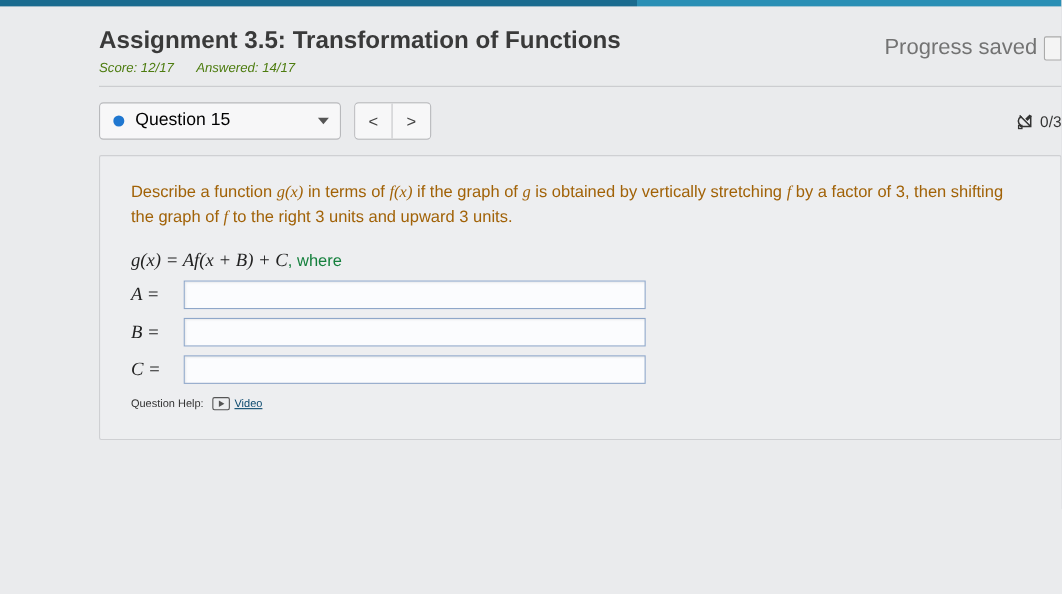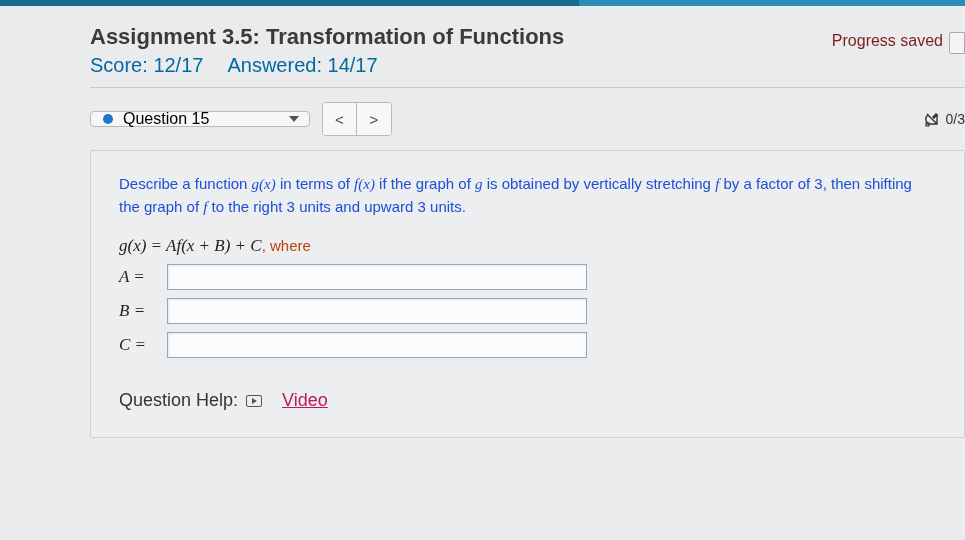--- a/index.html
+++ b/index.html
@@ -25,30 +25,31 @@
     display: flex;
     justify-content: space-between;
     align-items: flex-start;
   }
   .title {
     font-size: 22px;
     font-weight: bold;
     color: #3a3a3a;
   }
   .score-line {
-    font-size: 20px;
-    color: #0369a1;
+    font-size: 12px;
+    color: #4d7c0f;
     margin-top: 4px;
+    font-style: italic;
   }
   .score-line .gap { display:inline-block; width:14px; }
   .progress-saved {
-    color: #7f1d1d;
-    font-size: 16px;
-    display: flex;
-    align-items: flex-start;
+    color: #737373;
+    font-size: 20px;
+    display: flex;
+    align-items: flex-end;
     gap: 6px;
     margin-right: 0px;
     margin-top: 8px;
   }
   .progress-box {
     width: 16px;
     height: 22px;
     border: 1px solid #aaa;
     background: #f4f4f4;
     border-top-left-radius: 2px;
@@ -65,21 +66,21 @@
     align-items: center;
     gap: 12px;
     width: 875px;
   }
   .question-dd {
     display: flex;
     align-items: center;
     border: 1px solid #b8b9bc;
     border-radius: 4px;
     background: #f7f7f8;
-    height: 16px;
+    height: 34px;
     padding: 0 10px 0 12px;
     width: 220px;
     justify-content: space-between;
     cursor: pointer;
   }
   .question-dd .left {
     display: flex;
     align-items: center;
     gap: 10px;
   }
@@ -123,33 +124,33 @@
   .qbody {
     border: 1px solid #cfd0d3;
     border-top: 1px solid #cfd0d3;
     background: #edeef0;
     width: 875px;
     margin-top: 14px;
     padding: 22px 28px 26px 28px;
     border-radius: 2px;
   }
   .prompt {
-    color: #1d4ed8;
+    color: #a16207;
     font-size: 15px;
     line-height: 1.5;
   }
   .math-i { font-family: Georgia, "Times New Roman", serif; font-style: italic; }
   .formula-block {
     margin-top: 18px;
     font-family: Georgia, "Times New Roman", serif;
     font-style: italic;
     font-size: 17px;
     color: #222;
   }
-  .formula-block .where { font-family: "Helvetica Neue", Arial, sans-serif; font-style: normal; font-size:15px; color:#c2410c;}
+  .formula-block .where { font-family: "Helvetica Neue", Arial, sans-serif; font-style: normal; font-size:15px; color:#15803d;}
   .input-row {
     display: flex;
     align-items: center;
     gap: 8px;
     margin-top: 8px;
   }
   .input-row .lbl {
     font-family: Georgia, "Times New Roman", serif;
     font-style: italic;
     font-size: 17px;
@@ -160,34 +161,34 @@
   .answer-input {
     width: 420px;
     height: 26px;
     border: 1px solid #8fa7c9;
     box-shadow: inset 1px 1px 2px rgba(0,0,0,0.08);
     background: #fbfcfe;
     padding: 2px 6px;
     font-size: 14px;
   }
   .help-row {
-    margin-top: 32px;
-    font-size: 18px;
+    margin-top: 12px;
+    font-size: 10px;
     color: #333;
     display: flex;
     align-items: center;
     gap: 8px;
   }
   .video-link {
-    color: #be185d;
+    color: #0c4a6e;
     text-decoration: underline;
     cursor: pointer;
     display: inline-flex;
     align-items: center;
-    gap: 20px;
+    gap: 4px;
   }
   .video-ico {
     display: inline-flex;
     width: 16px; height: 12px;
     border: 1px solid #555;
     border-radius: 2px;
     align-items: center;
     justify-content: center;
   }
   .video-ico::after {

